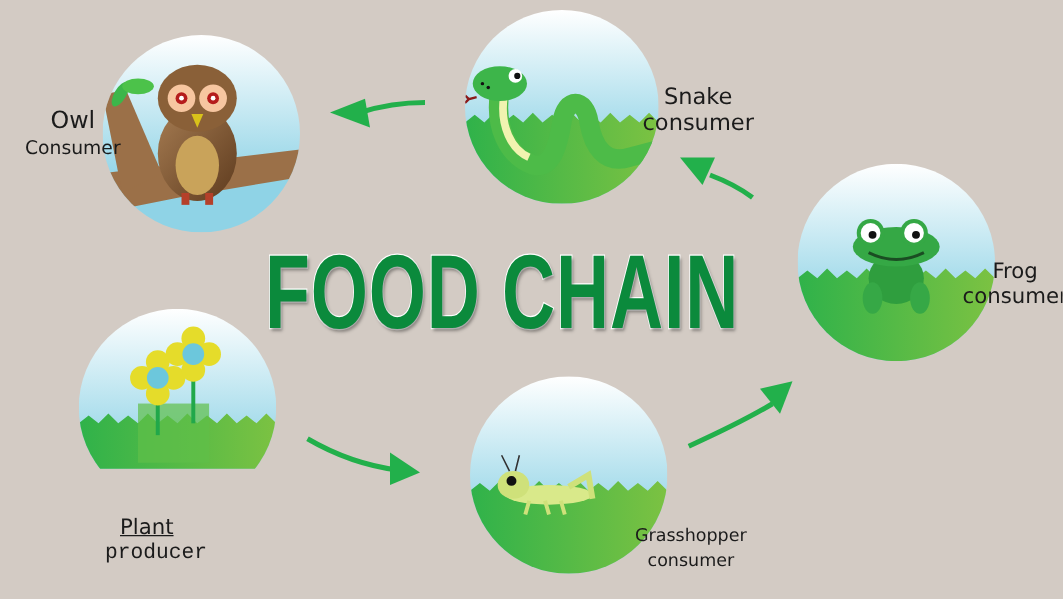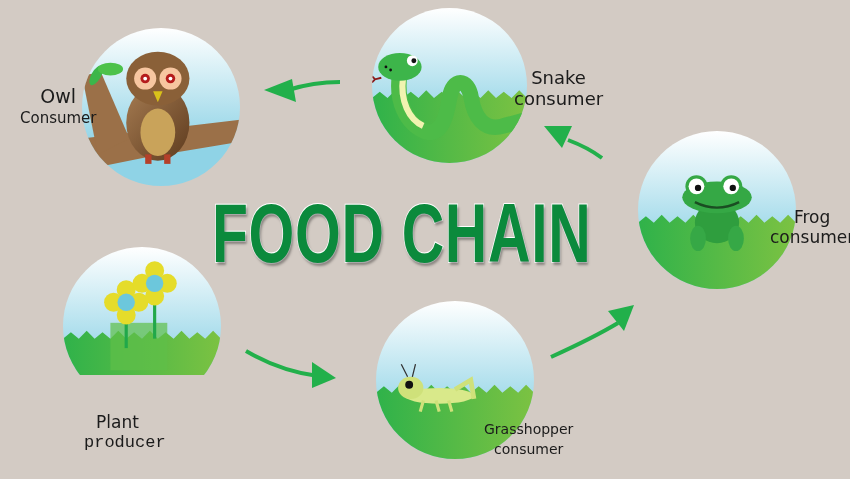--- a/index.html
+++ b/index.html
@@ -102,21 +102,21 @@
     <rect width="100" height="100" fill="url(#sky)"></rect>
     <path d="M0 58 L5 54 L10 58 L15 53 L20 58 L25 54 L30 58 L35 53 L40 58 L45 54 L50 58 L55 53 L60 58 L65 54 L70 58 L75 53 L80 58 L85 54 L90 58 L95 53 L100 58 L100 100 L0 100 Z" fill="url(#grass)"></path>
     <ellipse cx="40" cy="60" rx="22" ry="5" fill="#d9e98a"></ellipse>
     <ellipse cx="22" cy="55" rx="8" ry="7" fill="#cfe17a"></ellipse>
     <circle cx="21" cy="53" r="2.5" fill="#111"></circle>
     <path d="M20 48 L16 40 M23 48 L25 40" stroke="#333" stroke-width="0.8"></path>
     <path d="M50 56 L60 50 L62 62" stroke="#cfe17a" stroke-width="3" fill="none"></path>
     <path d="M30 63 L28 70 M38 63 L40 70 M46 63 L48 70" stroke="#cfe17a" stroke-width="2"></path>
   </svg>
 </div>
-<div class="label" style="left:484px;top:421px;">
+<div class="label" style="left:508px;top:421px;">
   <div style="font-size:14px;">Grasshopper</div>
   <div style="font-size:14px;margin-top:4px;">consumer</div>
 </div>
 
 <div class="circle" style="left:63px;top:247px;width:158px;height:128px;border-radius:0;">
   <div style="position:absolute;left:0;top:0;width:158px;height:158px;border-radius:50%;overflow:hidden;">
     <svg viewBox="0 0 100 100">
       <rect width="100" height="100" fill="url(#sky)"></rect>
       <path d="M0 58 L5 54 L10 58 L15 53 L20 58 L25 54 L30 58 L35 53 L40 58 L45 54 L50 58 L55 53 L60 58 L65 54 L70 58 L75 53 L80 58 L85 54 L90 58 L95 53 L100 58 L100 100 L0 100 Z" fill="url(#grass)"></path>
       <rect x="30" y="48" width="36" height="30" fill="#5fbf48" opacity="0.7"></rect>
@@ -131,21 +131,21 @@
           <circle cx="58" cy="31" r="6"></circle>
           <circle cx="50" cy="23" r="6"></circle>
           <circle cx="66" cy="23" r="6"></circle>
       </g>
       <circle cx="40" cy="35" r="5.5" fill="#6cc7dc"></circle>
       <circle cx="58" cy="23" r="5.5" fill="#6cc7dc"></circle>
     </svg>
   </div>
 </div>
 <div class="label" style="left:84px;top:413px;text-align:left;">
-  <div style="font-size:17px;margin-left:12px;">Plant</div>
+  <div style="font-size:17px;margin-left:12px;text-decoration:underline;">Plant</div>
   <div style="font-size:17px;font-family:Liberation Mono, monospace;">producer</div>
 </div>
 
 <svg class="arrow" style="left:240px;top:340px;" width="100" height="50" viewBox="0 0 100 50">
   <path d="M6 11 C30 25 55 33 78 36" stroke="#22b04b" stroke-width="4" fill="none"></path>
   <path d="M72 22 L96 38 L72 48 Z" fill="#22b04b"></path>
 </svg>
 <svg class="arrow" style="left:548px;top:303px;" width="90" height="58" viewBox="0 0 90 58">
   <path d="M3 54 C25 44 50 32 70 20" stroke="#22b04b" stroke-width="4" fill="none"></path>
   <path d="M60 8 L86 2 L76 28 Z" fill="#22b04b"></path>

